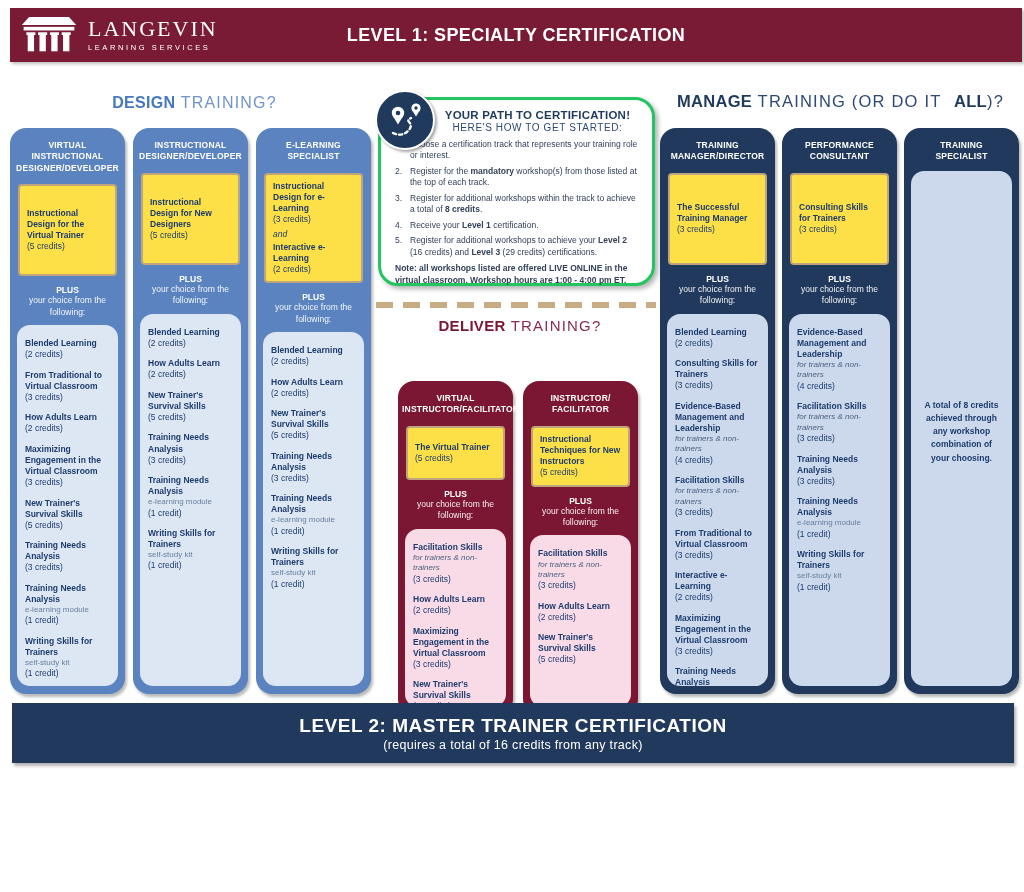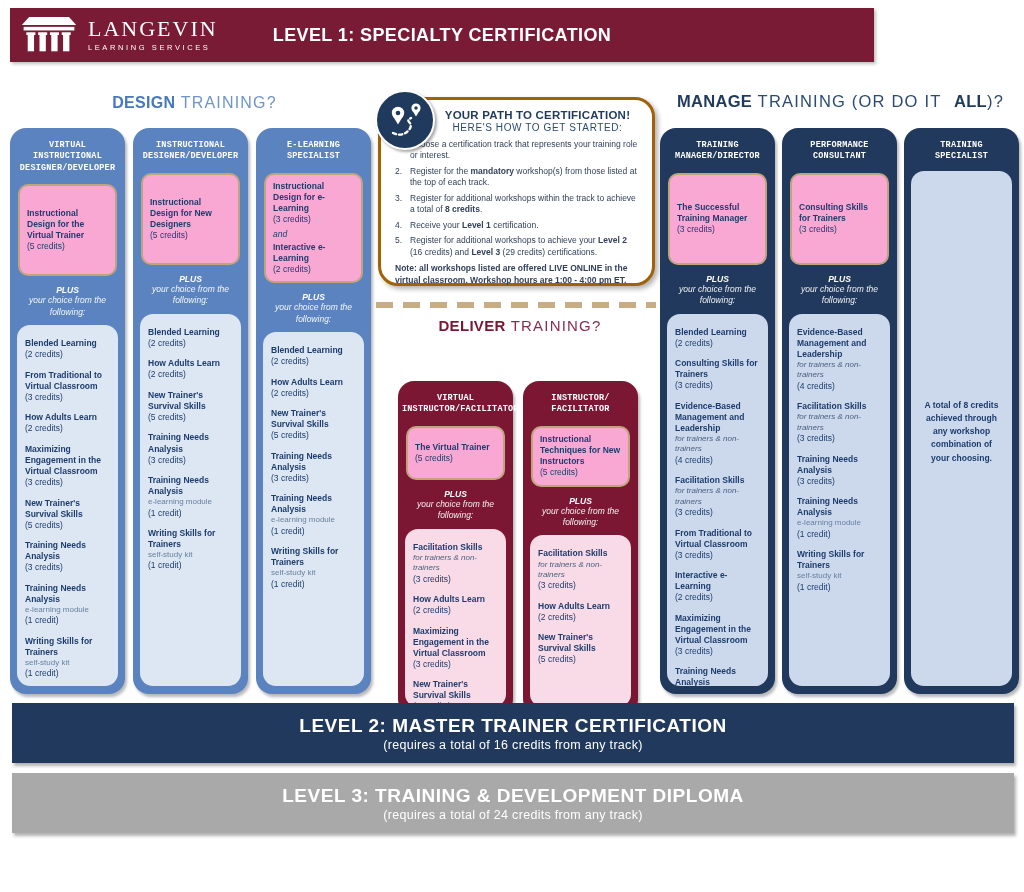--- a/index.html
+++ b/index.html
@@ -1,20 +1,20 @@
 <!DOCTYPE html>
 <html><head>
 <meta charset="utf-8">
 <style>
   html,body{margin:0;padding:0;background:#fff;}
   #canvas{position:relative;width:1024px;height:892px;background:#fff;overflow:hidden;
           font-family:"Liberation Sans",sans-serif;}
 
   
-  #top-bar{position:absolute;left:10px;top:8px;width:864px;height:54px;background:#7a1b35;
+  #top-bar{position:absolute;left:10px;top:8px;width:1012px;height:54px;background:#7a1b35;
            display:flex;align-items:center;box-shadow:2px 2px 3px rgba(0,0,0,.25);}
   #logo-wrap{display:flex;align-items:center;margin-left:10px;}
   #logo-wrap svg{display:block;}
   #brand-text{margin-left:10px;color:#fff;}
   #brand-name{font-family:"Liberation Serif",serif;font-size:22px;letter-spacing:2px;line-height:1;}
   #brand-tagline{font-size:7.5px;letter-spacing:2.6px;margin-top:3px;}
   #bar-title-wrap{position:absolute;left:0;right:0;top:0;bottom:0;display:flex;flex-direction:column;
                   justify-content:center;text-align:center;color:#fff;pointer-events:none;}
   #bar-title{font-size:18px;font-weight:bold;letter-spacing:.4px;}
   #bar-subtitle{font-size:12.5px;letter-spacing:.3px;margin-top:1px;}
@@ -29,48 +29,48 @@
   #deliver-heading{left:378px;width:277px;top:317px;font-size:15px;color:#8a2d4b;}
   #deliver-heading .b{color:#7b1733;}
 
   
   .track-col{position:absolute;width:115px;top:128px;height:566px;border-radius:16px;
              display:flex;flex-direction:column;box-shadow:2px 3px 3px rgba(0,0,0,.28);}
   .theme-blue{background:#5a83bf;}
   .theme-maroon{background:#7b1733;margin-top:21px;}
   .theme-navy{background:#21395c;}
   .track-title{margin:12px 4px 8px;text-align:center;color:#fff;font-weight:bold;font-size:8.5px;
-               line-height:1.35;white-space:pre-line;letter-spacing:.2px;font-family:Liberation Mono, monospace;}
-  .track-mandatory{background:#f9a8d4;border:2px solid #bfa47c;border-radius:10px;margin:2px 8px 0;
+               line-height:1.35;white-space:pre-line;letter-spacing:.2px;}
+  .track-mandatory{background:#fde047;border:2px solid #bfa47c;border-radius:4px;margin:2px 8px 0;
                    padding:6px 7px;display:flex;flex-direction:column;justify-content:center;min-height:76px;}
   .theme-maroon .track-mandatory{min-height:38px;}
   .mand-item .item-name{font-weight:bold;color:#1d3c6e;font-size:8.5px;line-height:1.3;}
   .item-credits{color:#1d3c6e;font-size:8.5px;line-height:1.35;}
   .mand-joiner{font-style:italic;color:#1d3c6e;font-size:8.5px;margin:3px 0;}
-  .track-plus{text-align:center;color:#fff;margin:9px 2px 7px;font-style:italic;}
+  .track-plus{text-align:center;color:#fff;margin:9px 2px 7px;}
   .plus-label{font-weight:bold;font-size:8.5px;}
   .choice-label{font-size:8.5px;line-height:1.35;white-space:pre-line;color:rgba(255,255,255,.92);}
   .track-panel{flex:1;margin:0 7px 8px;border-radius:13px;padding:13px 8px 8px;overflow:hidden;}
   .theme-blue .track-panel{background:#dde7f3;}
   .theme-maroon .track-panel{background:#f9dbe7;}
   .theme-navy .track-panel{background:#ccd9ec;}
   .w-item{margin-bottom:9px;}
   .w-item .item-name{font-weight:bold;color:#1d3c6e;font-size:8.5px;line-height:1.3;}
   .item-sub{font-size:8px;color:#68809f;line-height:1.3;}
   .item-sub.i{font-style:italic;color:#4c6181;}
   .note-panel .panel-note{margin-top:215px;text-align:center;font-weight:bold;color:#1d3c6e;
                           font-size:8.5px;line-height:1.55;padding:0 5px;}
 
   #track0{left:10px;}  #track1{left:133px;} #track2{left:256px;}
   #track3{left:398px;top:360px;height:334px;} #track4{left:523px;top:360px;height:334px;}
   #track5{left:660px;} #track6{left:782px;} #track7{left:904px;}
 
   
   #callout{position:absolute;left:378px;top:97px;width:277px;height:189px;background:#fff;
-           border:3px solid #a16207;border-radius:20px;box-shadow:3px 3px 5px rgba(0,0,0,.3);box-sizing:border-box;}
+           border:3px solid #22c55e;border-radius:20px;box-shadow:3px 3px 5px rgba(0,0,0,.3);box-sizing:border-box;}
   #callout-icon{position:absolute;left:-6px;top:-10px;width:56px;height:56px;background:#1f3a5c;
                 border:2px solid #fff;border-radius:50%;box-shadow:2px 2px 3px rgba(0,0,0,.35);
                 display:flex;align-items:center;justify-content:center;}
   #callout-head{margin:9px 10px 5px 52px;text-align:center;}
   #callout-title{font-size:11.5px;font-weight:bold;color:#1f3a5c;letter-spacing:.2px;}
   #callout-subtitle{font-size:10px;color:#2c4a73;letter-spacing:.6px;margin-top:1px;}
   #callout-steps{margin:6px 12px 0 14px;}
   .step{display:flex;margin-bottom:4px;font-size:8.5px;color:#33415a;line-height:1.35;}
   .step-num{width:15px;flex:none;}
   .step .b{font-weight:bold;}
@@ -475,18 +475,14 @@
 
     <div class="track-panel note-panel">
         <div class="panel-note">A total of 8 credits achieved through any workshop combination of your choosing.</div>
       </div>
   </div>
 
   <div id="level2" class="level-bar">
     <div class="level-title">LEVEL 2: MASTER TRAINER CERTIFICATION</div>
     <div class="level-sub">(requires a total of 16 credits from any track)</div>
   </div>
-  <div id="level3" class="level-bar">
-    <div class="level-title">LEVEL 3: TRAINING &amp; DEVELOPMENT DIPLOMA</div>
-    <div class="level-sub">(requires a total of 24 credits from any track)</div>
-  </div>
 
 </div>
 
 </body></html>

